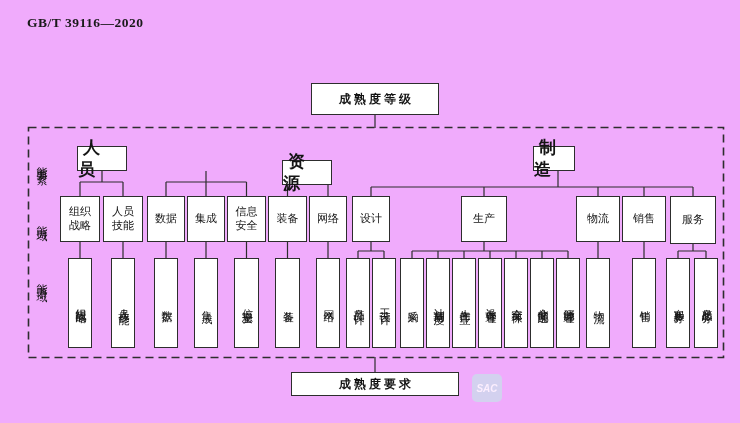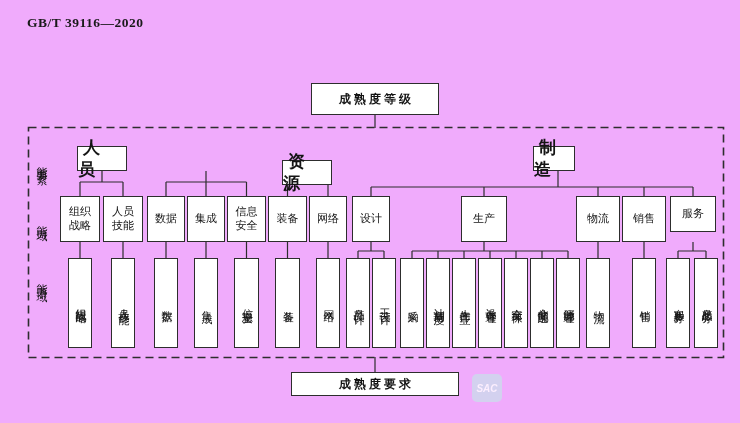--- a/index.html
+++ b/index.html
@@ -87,21 +87,21 @@
     </div>
   <div class="box r2" style="left:461px;top:196px;width:46px;height:46px">
       <span class="txt">生产</span>
     </div>
   <div class="box r2" style="left:576px;top:196px;width:44px;height:46px">
       <span class="txt">物流</span>
     </div>
   <div class="box r2" style="left:622px;top:196px;width:44px;height:46px">
       <span class="txt">销售</span>
     </div>
-  <div class="box r2" style="left:670px;top:196px;width:46px;height:36px">
+  <div class="box r2" style="left:670px;top:196px;width:46px;height:48px">
       <span class="txt">服务</span>
     </div>
 
   <div class="box r3" style="left:68px;top:258px;width:24px;height:90px">
       <span class="txt">组织战略</span>
     </div>
   <div class="box r3" style="left:111px;top:258px;width:24px;height:90px">
       <span class="txt">人员技能</span>
     </div>
   <div class="box r3" style="left:154px;top:258px;width:24px;height:90px">

